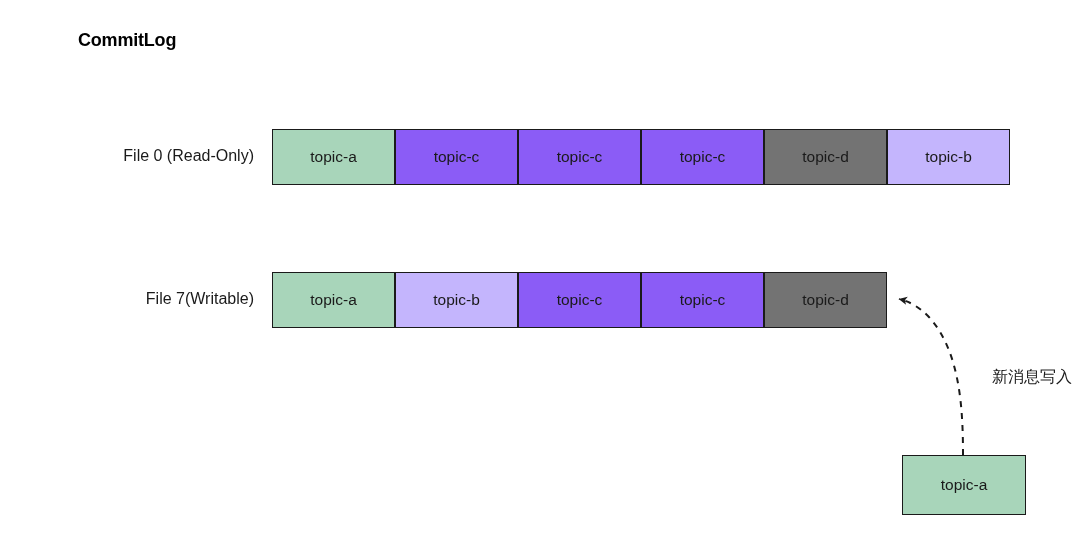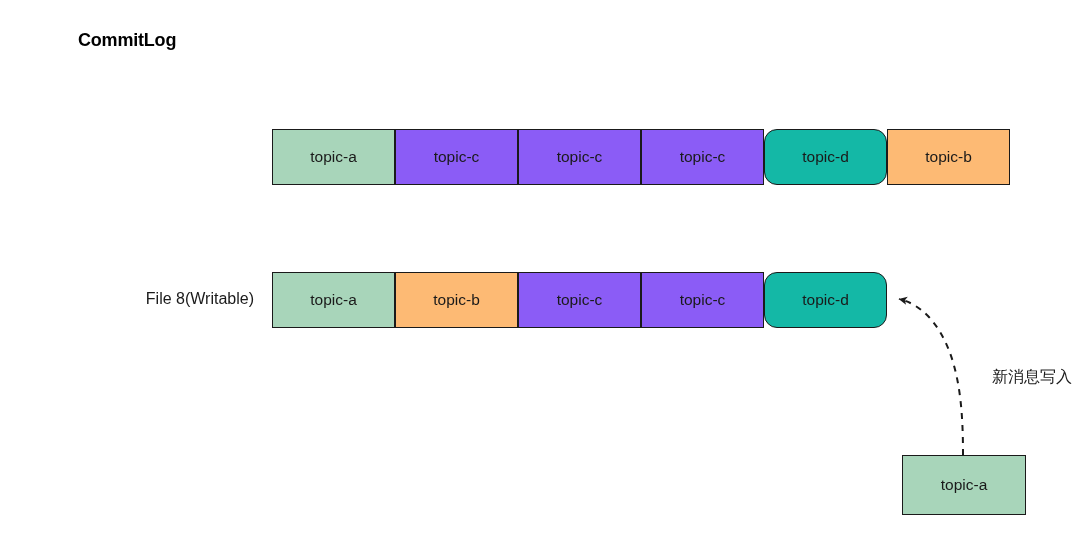--- a/index.html
+++ b/index.html
@@ -55,22 +55,22 @@
     align-items: center;
     justify-content: center;
     font-size: 15.5px;
     color: #1a1a1a;
   }
   .seg:first-child { border-left-width: 1.6px; }
   .seg:last-child  { border-right-width: 1.6px; }
 
   .c-green    { background: #a8d5ba; }
   .c-blue     { background: #8b5cf6; }
-  .c-lavender { background: #14b8a6; border-radius: 13px; }
-  .c-orange   { background: #fdba74; }
+  .c-lavender { background: #737373; }
+  .c-orange   { background: #c4b5fd; }
 
   .new-box {
     position: absolute;
     left: 854px;
     top: 455px;
     width: 124px;
     height: 60px;
     box-sizing: border-box;
     border: 1.8px solid #1a1a1a;
     background: #a8d5ba;
@@ -99,31 +99,32 @@
     pointer-events: none;
   }
 </style>
 </head>
 <body>
 
 <div id="canvas">
 
   <div class="diagram-title">CommitLog</div>
 
+  <div class="row-label r0">File 0 (Read-Only)</div>
 
   <div class="seg-row r0">
     <div class="seg c-green">topic-a</div>
     <div class="seg c-blue">topic-c</div>
     <div class="seg c-blue">topic-c</div>
     <div class="seg c-blue">topic-c</div>
     <div class="seg c-lavender">topic-d</div>
     <div class="seg c-orange">topic-b</div>
   </div>
 
-  <div class="row-label r1">File 8(Writable)</div>
+  <div class="row-label r1">File 7(Writable)</div>
 
   <div class="seg-row r1">
     <div class="seg c-green">topic-a</div>
     <div class="seg c-orange">topic-b</div>
     <div class="seg c-blue">topic-c</div>
     <div class="seg c-blue">topic-c</div>
     <div class="seg c-lavender">topic-d</div>
   </div>
 
   <div class="new-box">topic-a</div>

